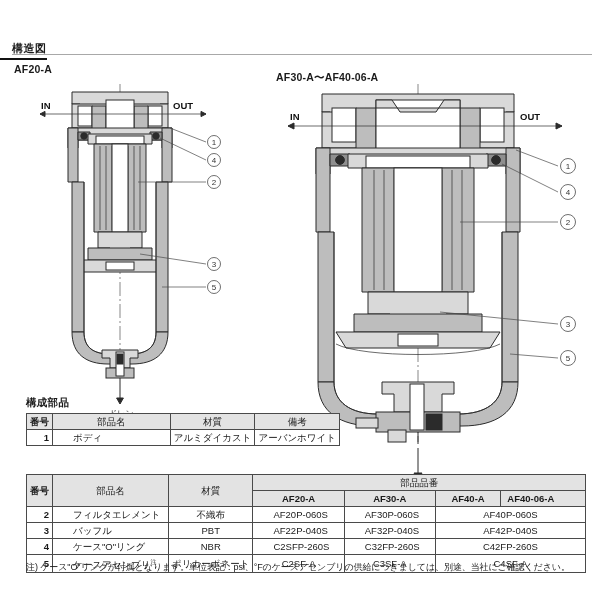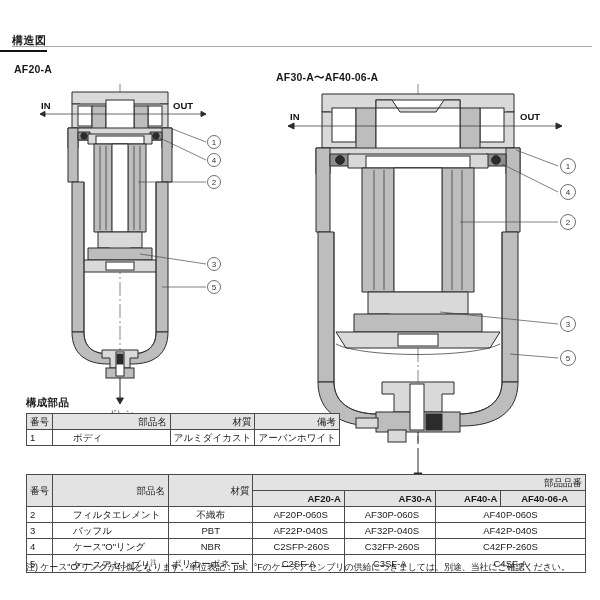--- a/index.html
+++ b/index.html
@@ -9,21 +9,21 @@
     background: #ffffff;
     font-family: "Liberation Sans", "DejaVu Sans", sans-serif;
     color: #1a1a1a;
     overflow: hidden;
     position: relative;
   }
 
   
   .section-head {
     position: absolute;
-    left: 0; top: 30px;
+    left: 0; top: 38px;
     width: 600px;
     font-family: Liberation Serif, serif;
   }
   .section-head .title {
     display: inline-block;
     font-size: 11px;
     font-weight: bold;
     letter-spacing: .5px;
     padding: 0 0 2px 12px;
     border-bottom: 2.5px solid #111;
@@ -73,24 +73,24 @@
   table td, table th {
     border: 1px solid #4a4a4a;
     padding: 1px 3px;
     font-weight: normal;
     height: 15px;
     line-height: 13px;
     white-space: nowrap;
   }
   thead th {
     background: #e3e3e3;
-    text-align: right;
+    text-align: center;
     font-size: 9.5px;
   }
-  .num  { text-align: left; width: 26px; }
+  .num  { text-align: right; width: 26px; font-weight: bold; }
   .ctr  { text-align: center; border-radius: 7px; }
   .lft  { text-align: left; padding-left: 20px; }
   .model { font-weight: bold; font-size: 9.5px; }
 
   #table1 { left: 26px; top: 413px; width: 314px; }
   #table2 { left: 26px; top: 474px; width: 560px; }
 
   .sup {
     font-size: 6px;
     vertical-align: super;
@@ -348,21 +348,21 @@
     <tr>
       <th class="num" rowspan="2">番号</th>
       <th rowspan="2" style="width:118px">部品名</th>
       <th rowspan="2" style="width:76px">材質</th>
       <th colspan="4">部品品番</th>
     </tr>
     <tr>
       <th class="model" style="width:96px">AF20-A</th>
       <th class="model" style="width:96px">AF30-A</th>
       <th class="model" style="width:76px">AF40-A</th>
-      <th class="model" style="width:96px;text-align:center;padding-left:6px">AF40-06-A</th>
+      <th class="model" style="width:96px;text-align:left;padding-left:6px">AF40-06-A</th>
     </tr>
   </thead>
   <tbody>
     <tr>
       <td class="num">2</td>
       <td class="lft">フィルタエレメント</td>
       <td class="ctr">不織布</td>
       <td class="lft">AF20P-060S</td>
       <td class="lft">AF30P-060S</td>
       <td class="ctr" colspan="2">AF40P-060S</td>

